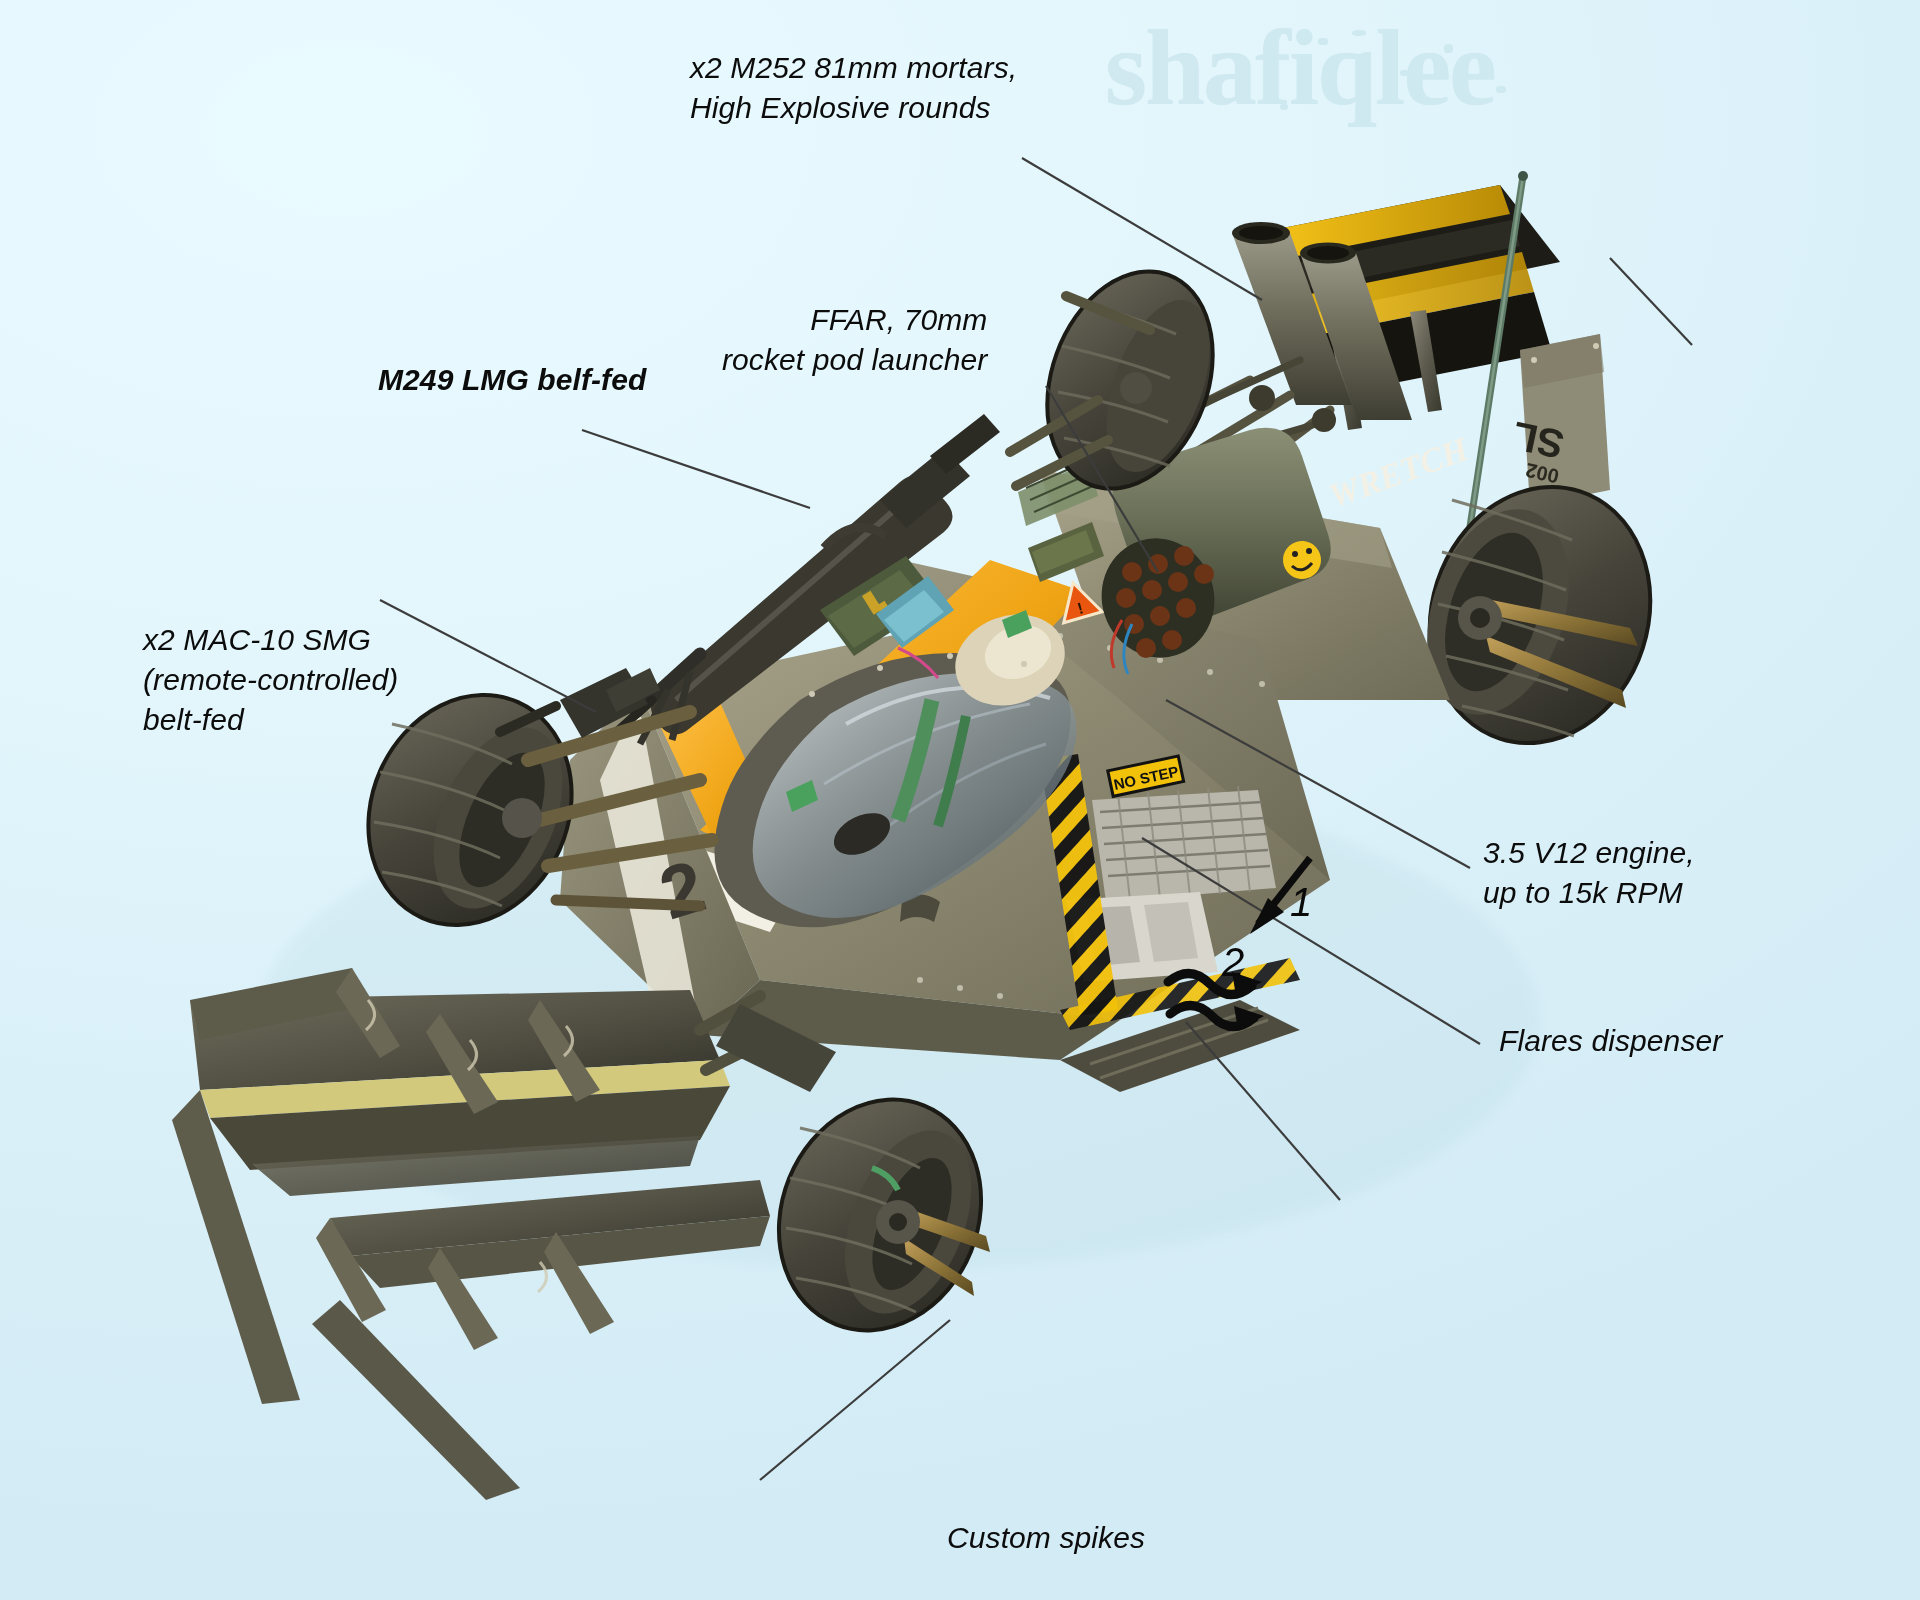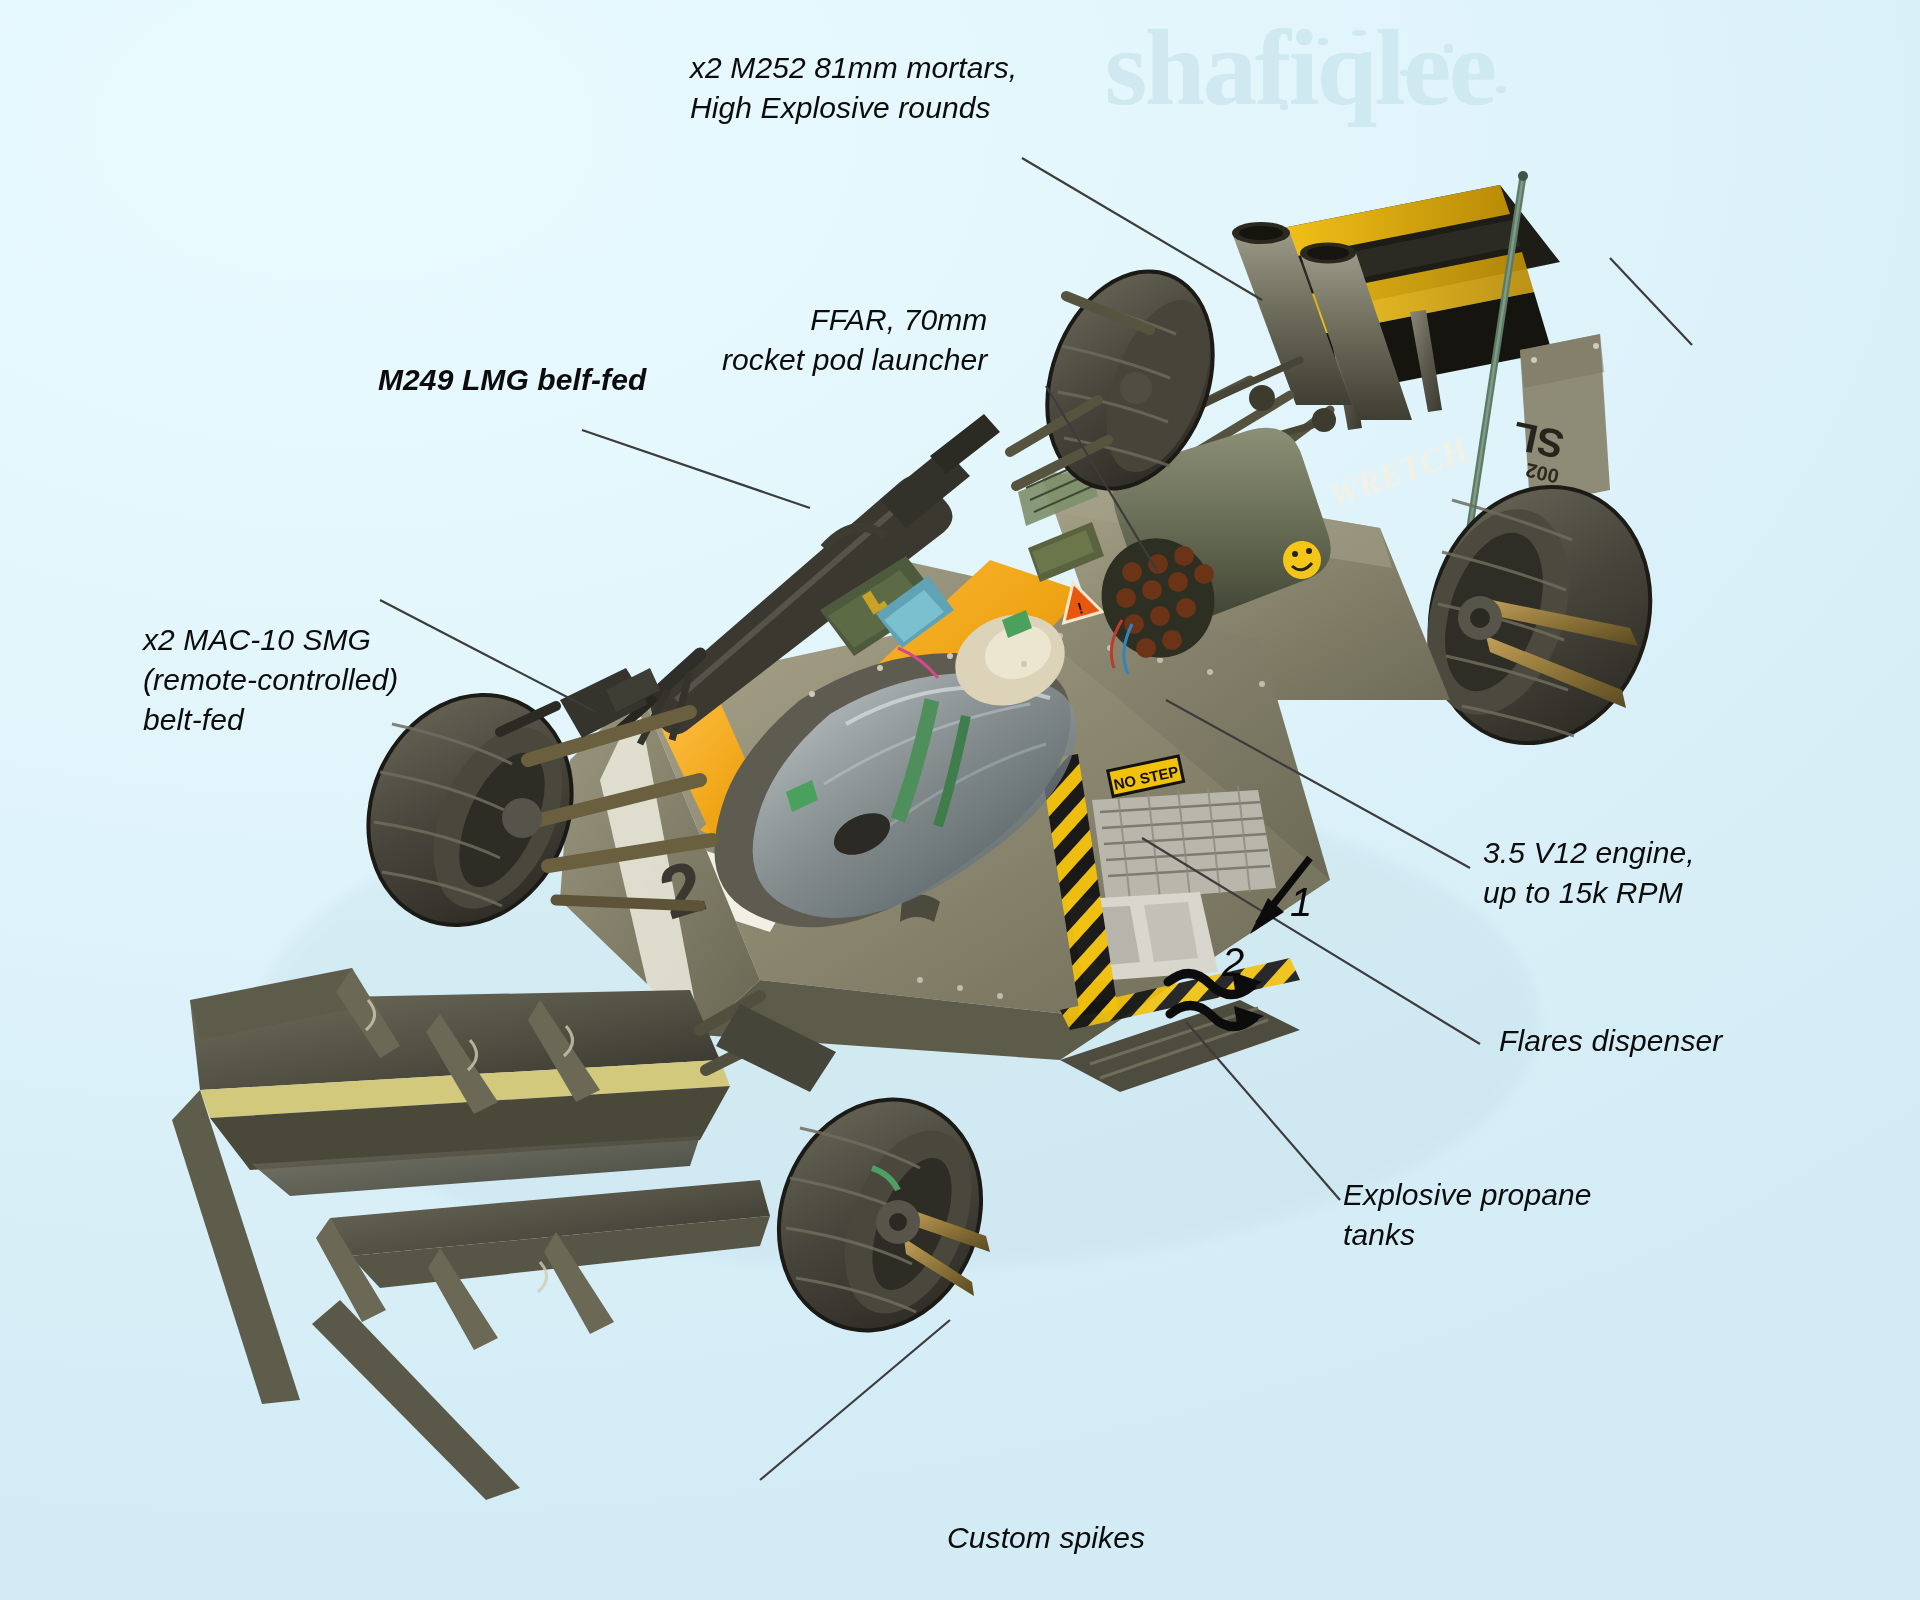--- a/index.html
+++ b/index.html
@@ -489,20 +489,18 @@
 High Explosive rounds</div>
   <div class="lbl" style="left:722px;  top:300px;text-align:right;">FFAR, 70mm
 rocket pod launcher</div>
   <div class="lbl" style="left:378px;  top:360px;font-weight:bold;">M249 LMG belf-fed</div>
   <div class="lbl" style="left:143px;  top:620px;">x2 MAC-10 SMG
 (remote-controlled)
 belt-fed</div>
   <div class="lbl" style="left:1483px; top:833px;">3.5 V12 engine,
 up to 15k RPM</div>
   <div class="lbl" style="left:1499px; top:1013px;margin-top:8px;">Flares dispenser</div>
-  <div class="lbl" style="left:1343px; top:1175px;">Explosive propane
-tanks</div>
   <div class="lbl" style="left:947px;  top:1518px;">Custom spikes</div>
 
   <div class="marker-num" style="left:1290px;top:880px;">1</div>
   <div class="marker-num" style="left:1222px;top:940px;">2</div>
 
 </div>
 
 </body></html>

